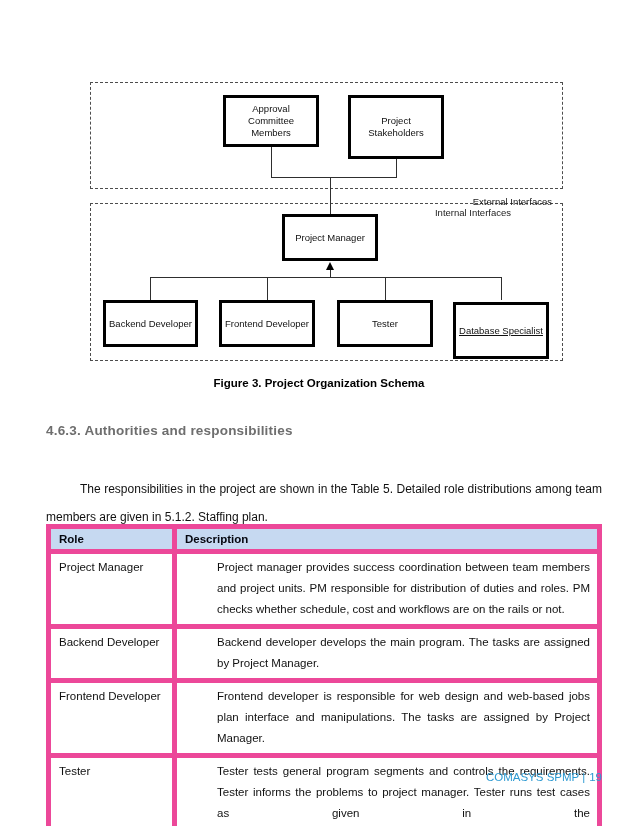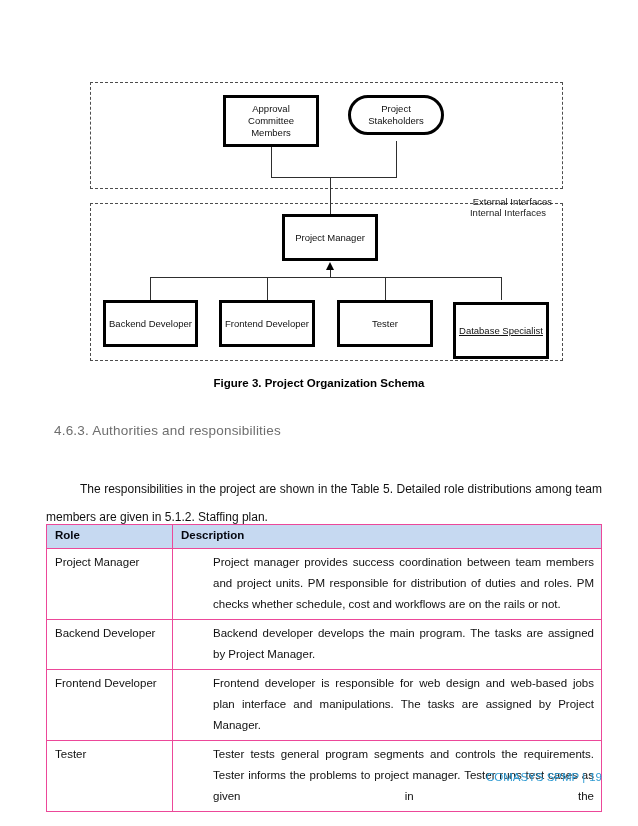--- a/index.html
+++ b/index.html
@@ -8,63 +8,63 @@
     font-family:"Liberation Sans","DejaVu Sans",sans-serif;color:#1a1a1a;
     overflow:hidden;
   }
   
   .diagram{position:absolute;left:0;top:0;width:638px;height:370px;}
   .dashed-zone{position:absolute;border:1px dashed #4d4d4d;background:transparent;}
   .zone-external{left:90px;top:82px;width:471px;height:105px;}
   .zone-internal{left:90px;top:203px;width:471px;height:156px;}
   .zone-label{position:absolute;font-size:9.5px;color:#222;width:110px;text-align:right;}
   .lbl-external{left:442px;top:168px;margin-top:28px;}
-  .lbl-internal{left:436px;top:207px;}
+  .lbl-internal{left:418px;top:207px;text-align:center;}
   .node{
     position:absolute;border:3px solid #000;background:#fff;
     display:flex;align-items:center;justify-content:center;text-align:center;
     font-size:9.5px;line-height:12px;color:#111;box-sizing:border-box;padding:2px;
   }
   .n-approval{left:223px;top:95px;width:96px;height:52px;}
-  .n-stakeholders{left:348px;top:95px;width:96px;height:40px;border-radius:21px;}
+  .n-stakeholders{left:348px;top:95px;width:96px;height:64px;}
   .n-pm{left:282px;top:214px;width:96px;height:47px;}
   .n-backend{left:103px;top:300px;width:95px;height:47px;}
   .n-frontend{left:219px;top:300px;width:96px;height:47px;}
   .n-tester{left:337px;top:300px;width:96px;height:47px;}
   .n-database{left:453px;top:302px;width:96px;height:57px;text-decoration:underline;}
   .line{position:absolute;background:#2e2e2e;}
   .vline{width:1px;}
   .hline{height:1px;}
   .arrow-head{
     position:absolute;width:0;height:0;left:326px;top:262px;
     border-left:4.5px solid transparent;border-right:4.5px solid transparent;
     border-bottom:8px solid #000;
   }
   
   .caption{
     position:absolute;left:0;top:377px;width:638px;text-align:center;
     font-size:11.5px;font-weight:bold;color:#000;
   }
   .section-heading{
-    position:absolute;left:54px;top:423px;font-size:13.5px;font-weight:normal;
+    position:absolute;left:46px;top:423px;font-size:13.5px;font-weight:bold;
     color:#6e6e6e;letter-spacing:0.2px;
   }
   .body-paragraph{
     position:absolute;left:46px;top:463px;width:556px;
     font-size:12px;line-height:28px;text-align:justify;text-indent:34px;color:#111;
   }
   
   .role-table{
     position:absolute;left:46px;top:524px;width:556px;
     border-collapse:collapse;table-layout:fixed;
     font-size:11.5px;color:#111;
   }
   .role-table col.c-role{width:126px;}
   .role-table th,.role-table td{
-    border:1px solid #ec4899;vertical-align:top;box-sizing:border-box;
+    border:5px solid #ec4899;vertical-align:top;box-sizing:border-box;
   }
   .role-table th{
     background:#c6d9f1;text-align:left;font-weight:bold;
     padding:4px 7px 4px 8px;height:24px;color:#05070f;
   }
   .role-table td{padding:3px 7px 4px 8px;line-height:21px;}
   .role-table td.desc{text-align:justify;padding-left:40px;}
   .role-table td.desc.force-last{text-align-last:justify;}
   
   .page-footer{

